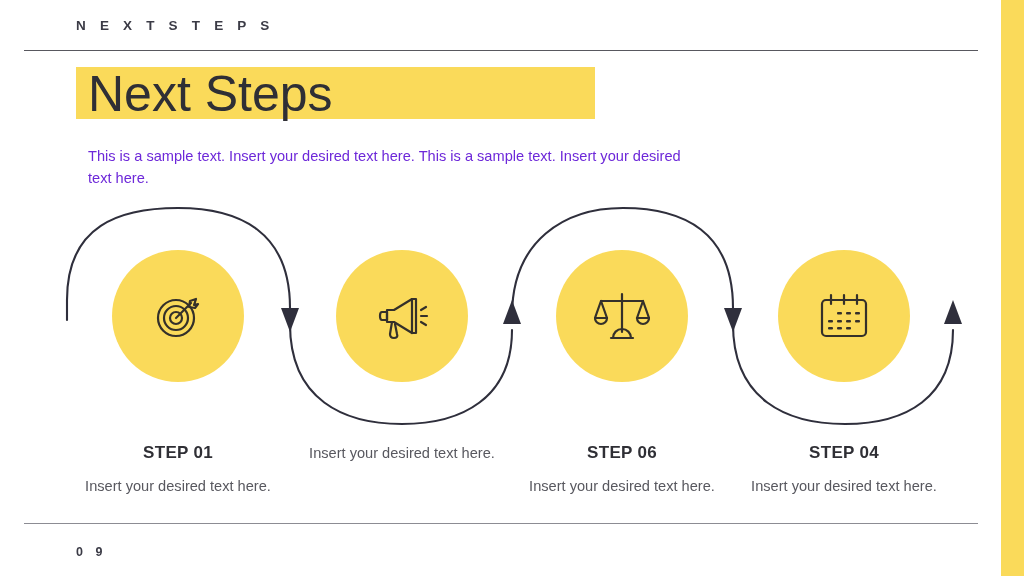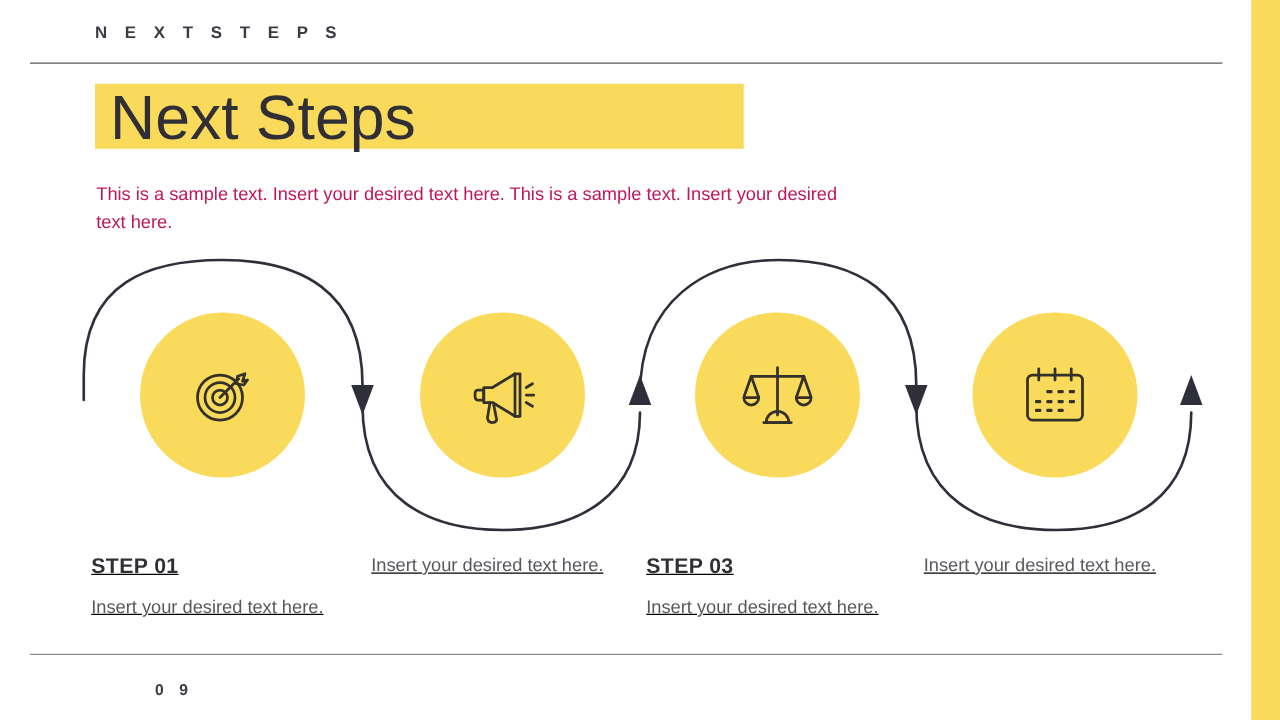--- a/index.html
+++ b/index.html
@@ -64,26 +64,26 @@
     font-size: 50px;
     font-weight: normal;
     color: #2f2f35;
     letter-spacing: 0px;
     line-height: 48px;
   }
 
   
   .intro {
     position: absolute;
-    left: 77px;
+    left: 88px;
     top: 146px;
     width: 610px;
     font-size: 14.6px;
     line-height: 21.5px;
-    color: #be185d;
+    color: #6d28d9;
   }
 
   
   .connector {
     position: absolute;
     left: 0;
     top: 0;
     width: 1024px;
     height: 576px;
     pointer-events: none;
@@ -99,22 +99,21 @@
     display: flex;
     align-items: center;
     justify-content: center;
   }
   .circle svg { display: block; }
 
   
   .step-caption {
     position: absolute;
     width: 210px;
-    text-align: left;
-    text-decoration: underline;
+    text-align: center;
   }
   .step-title {
     font-size: 17px;
     font-weight: bold;
     color: #2f2f35;
     letter-spacing: 0.3px;
     margin-bottom: 13px;
   }
   .step-desc {
     font-size: 14.6px;
@@ -132,21 +131,20 @@
     background: #8c8c93;
   }
   .page-number {
     position: absolute;
     left: 76px;
     top: 545px;
     font-size: 12.5px;
     font-weight: bold;
     letter-spacing: 4.5px;
     color: #3b3b46;
-    margin-left: 48px;
   }
 </style>
 </head>
 <body>
 
 <div class="slide">
 
   <div class="accent-bar"></div>
 
   <div class="eyebrow">N E X T   S T E P S</div>
@@ -238,23 +236,24 @@
   </div>
 
   <div class="step-caption" style="left:73px; top:443px;">
     <div class="step-title">STEP 01</div>
     <div class="step-desc">Insert your desired text here.</div>
   </div>
   <div class="step-caption" style="left:297px; top:443px;">
     <div class="step-desc">Insert your desired text here.</div>
   </div>
   <div class="step-caption" style="left:517px; top:443px;">
-    <div class="step-title">STEP 03</div>
+    <div class="step-title">STEP 06</div>
     <div class="step-desc">Insert your desired text here.</div>
   </div>
   <div class="step-caption" style="left:739px; top:443px;">
+    <div class="step-title">STEP 04</div>
     <div class="step-desc">Insert your desired text here.</div>
   </div>
 
   <div class="rule-bottom"></div>
   <div class="page-number">0 9</div>
 
 </div>
 
 </body></html>

